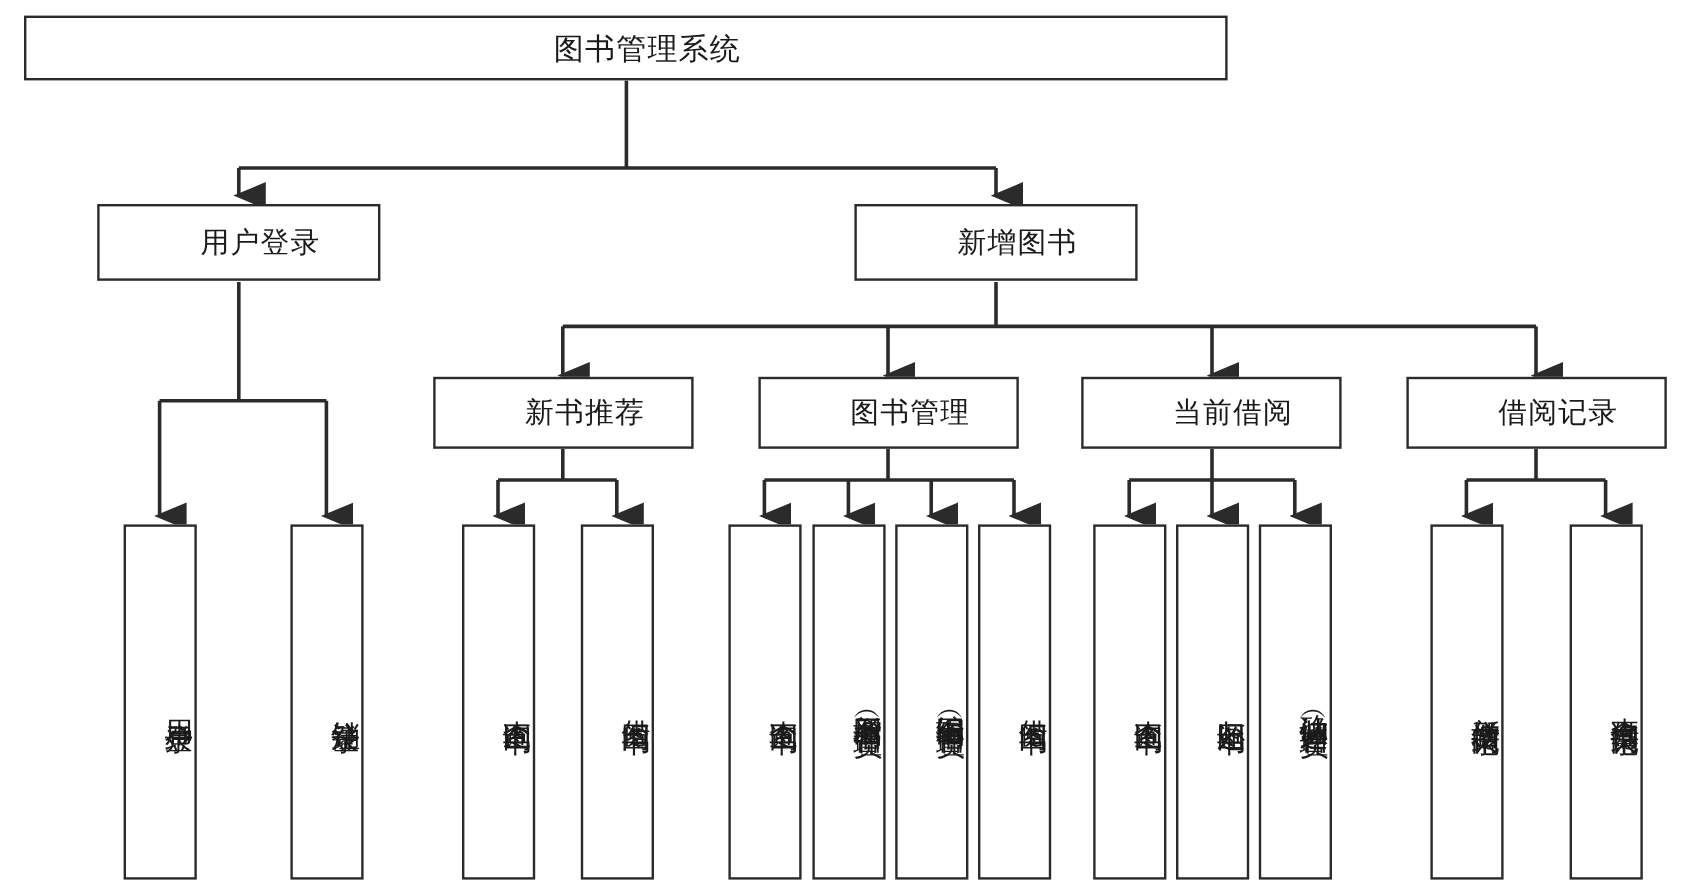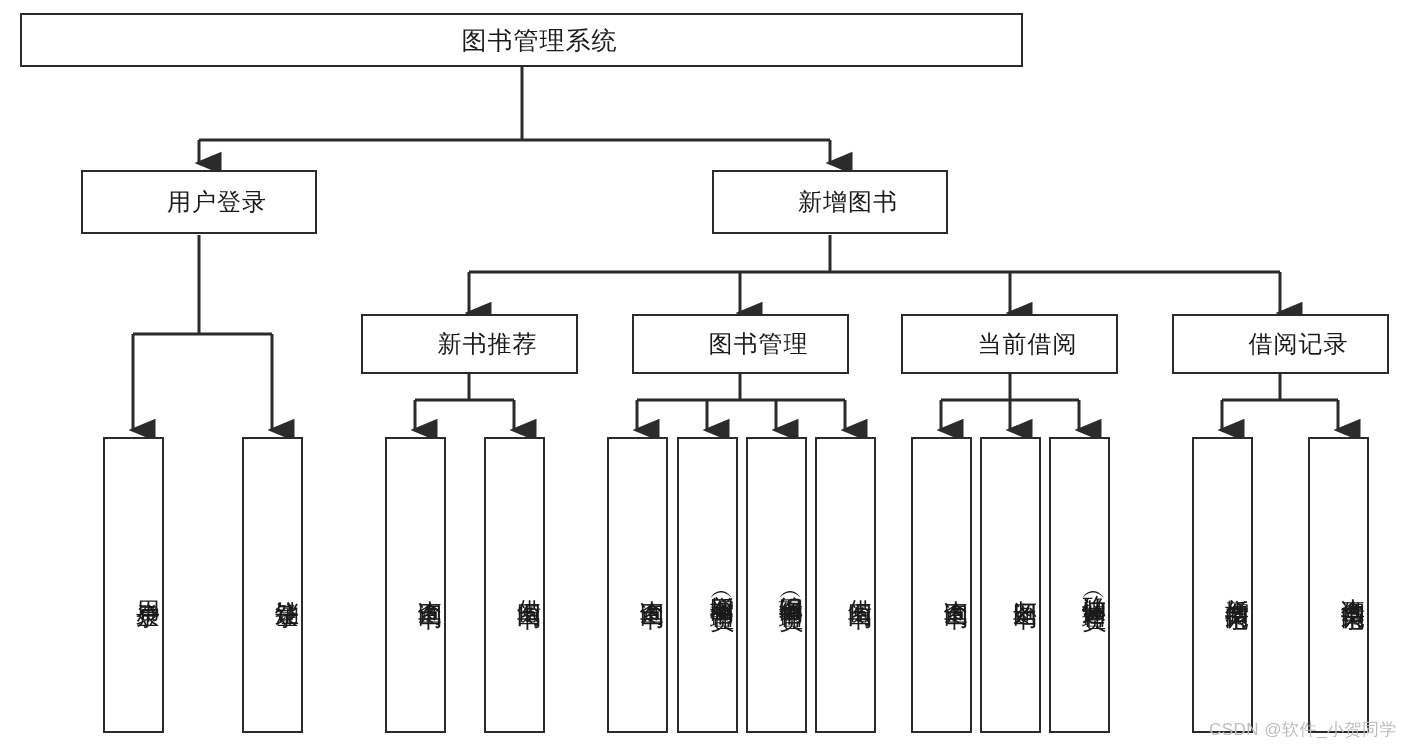--- a/index.html
+++ b/index.html
@@ -182,15 +182,14 @@
     <span class="vtext">确认归还（管理员）</span>
   </div>
 
   <div class="node v" style="left:1192px; top:437px; width:61px; height:296px;">
     <span class="vtext">新增借阅记录</span>
   </div>
   <div class="node v" style="left:1308px; top:437px; width:61px; height:296px;">
     <span class="vtext">查询借阅记录</span>
   </div>
 
-  <div id="watermark">CSDN @软件_小贺同学</div>
 
 </div>
 
 </body></html>

